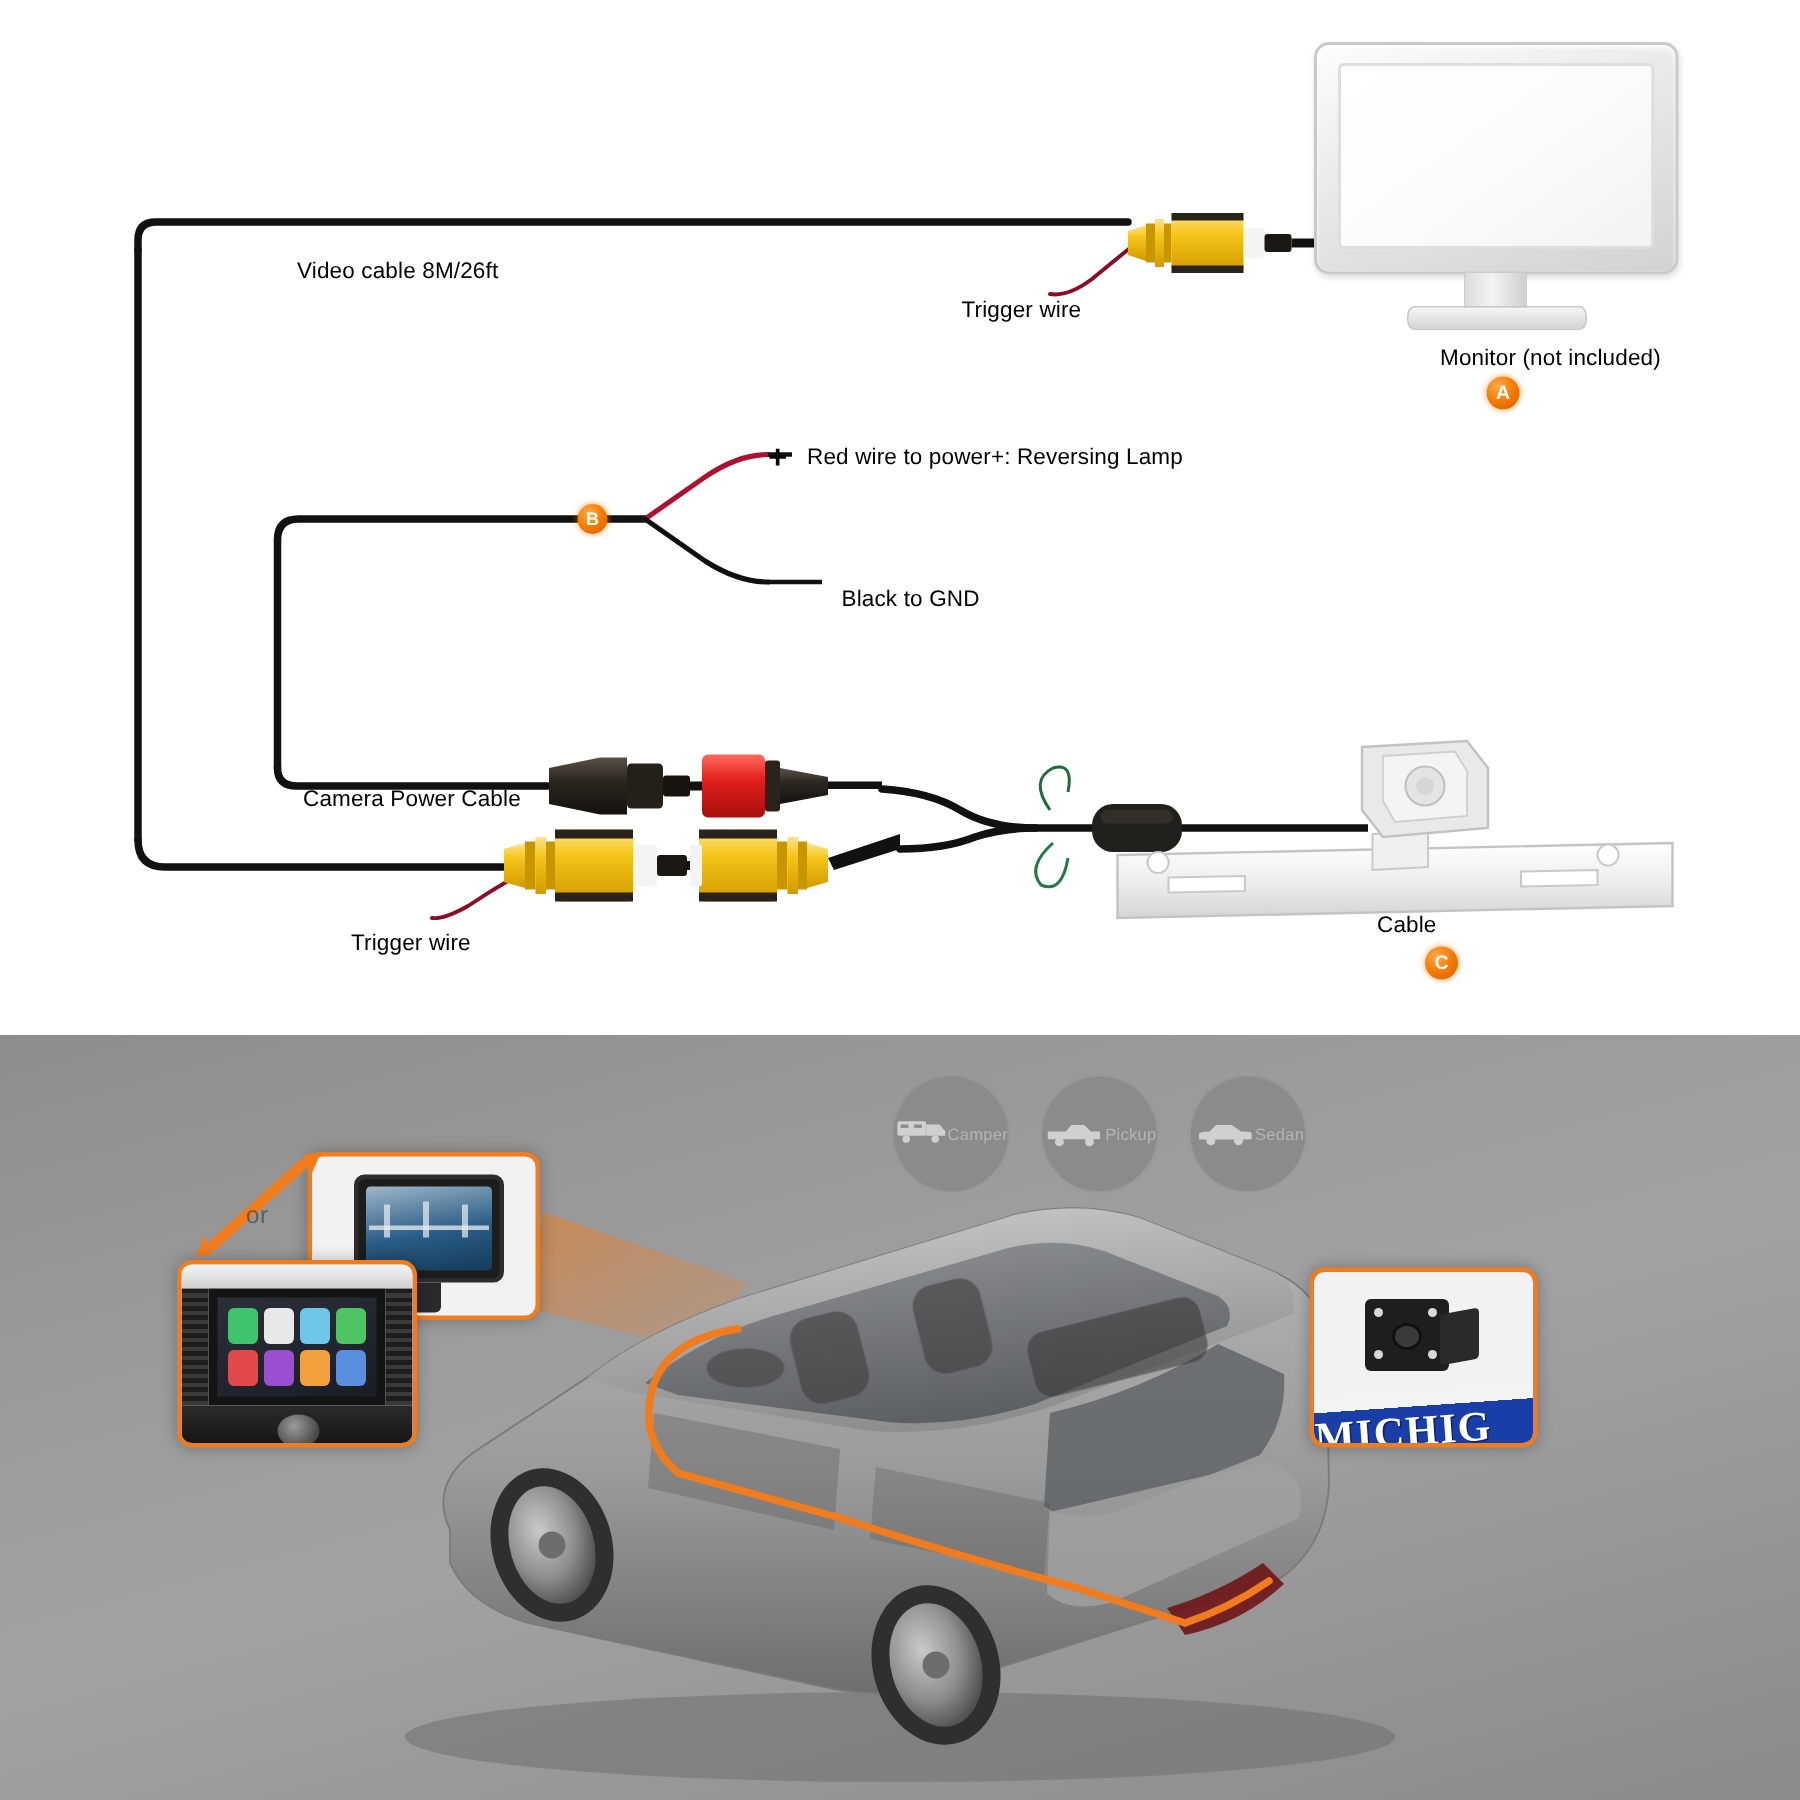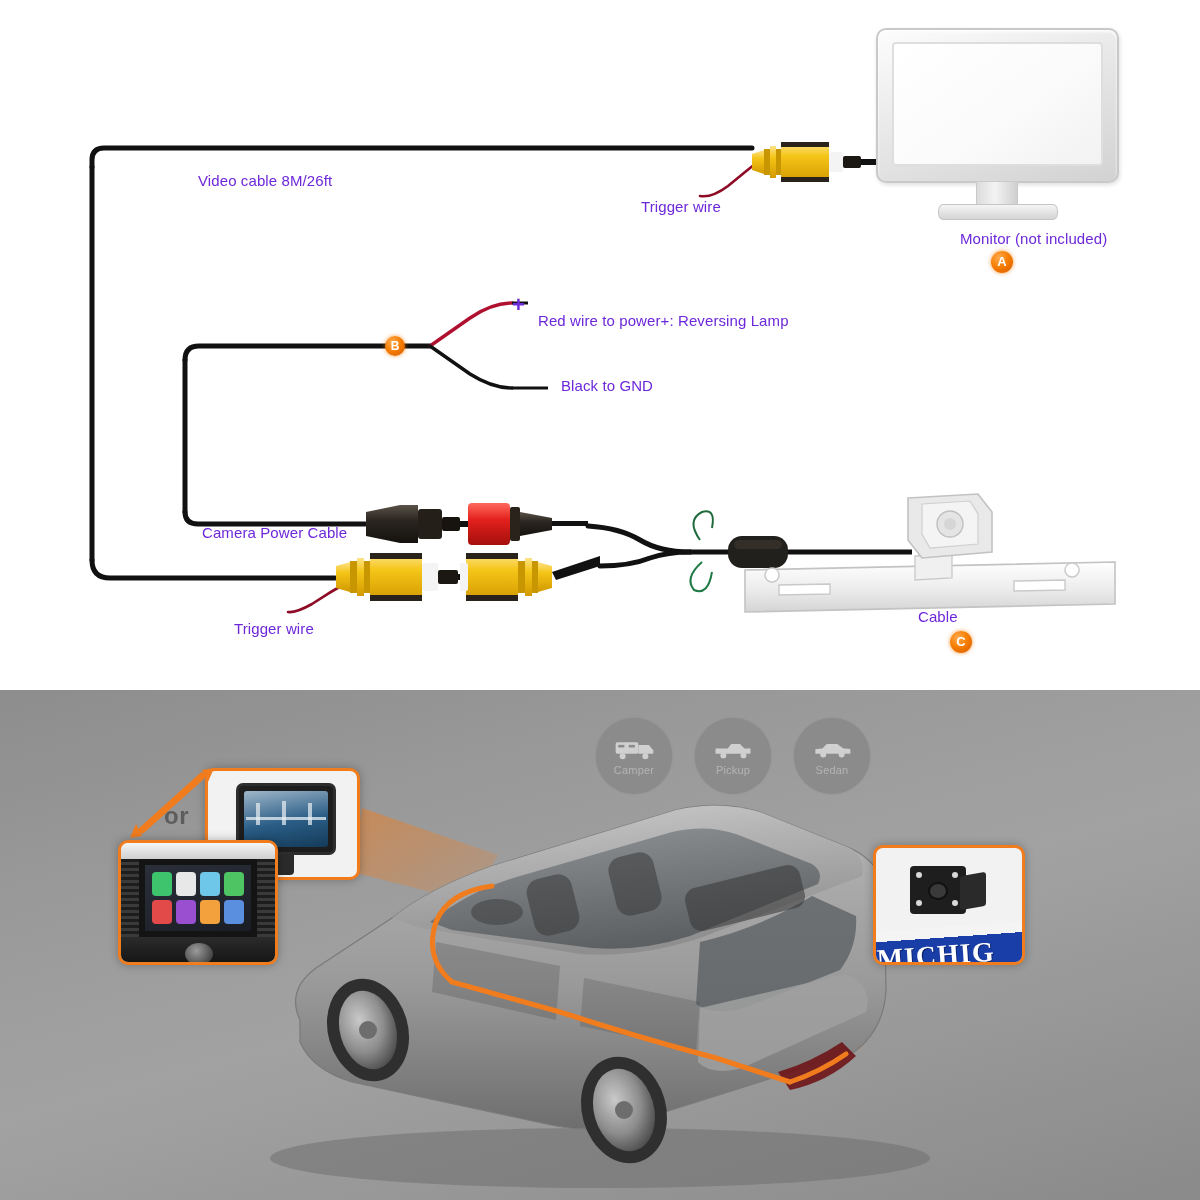--- a/index.html
+++ b/index.html
@@ -15,21 +15,21 @@
   #diagram-panel {
     position: absolute; left: 0; top: 0;
     width: 1200px; height: 690px;
     background: #ffffff;
   }
   #diagram-svg { position: absolute; left: 0; top: 0; }
 
   .dlabel {
     position: absolute;
     font-size: 15px;
-    color: #6d28d9;
+    color: #000000;
     white-space: nowrap;
     letter-spacing: .1px;
   }
 
   .badge {
     position: absolute;
     width: 22px; height: 22px;
     border-radius: 50%;
     background: radial-gradient(circle at 36% 30%, #ffa94d 0%, #f57c00 48%, #d65a00 100%);
     color: #fff;
@@ -81,21 +81,21 @@
   #vehicle-svg { position: absolute; left: 0; top: 0; }
 
   
   #vehicle-types {
     position: absolute; left: 596px; top: 718px;
     display: flex; gap: 23px;
   }
   .vtype {
     width: 76px; height: 76px; border-radius: 50%;
     background: #8b8b8b;
-    display: flex; flex-direction: column;
+    display: flex; flex-direction: row;
     align-items: center; justify-content: center;
     box-shadow: 0 0 2px rgba(0,0,0,.12);
   }
   .vtype .glyph { width: 42px; height: 26px; display: block; }
   .vtype .vname {
     font-size: 11px; color: #b4b4b4; margin-top: 1px; letter-spacing: .2px;
   }
 
   
   .callout {
@@ -105,21 +105,21 @@
     border-radius: 10px;
     box-shadow: 0 0 10px rgba(0,0,0,.28);
     overflow: hidden;
   }
   #callout-monitor { left: 205px; top: 768px; width: 155px; height: 112px; }
   #callout-headunit { left: 118px; top: 840px; width: 160px; height: 125px; z-index: 3;}
   #callout-camera  { left: 873px; top: 845px; width: 152px; height: 120px; z-index: 3;}
 
   #or-text {
     position: absolute; left: 160px; top: 800px;
-    font-size: 24px; font-weight: bold; color: #5d5d5d;
+    font-size: 16px; font-weight: normal; color: #5d5d5d;
     letter-spacing: .5px;
   }
 </style>
 </head>
 <body>
 
 <div id="page">
 
   <div id="diagram-panel">
 
@@ -250,23 +250,23 @@
     </svg>
 
     <div class="dlabel" style="left:198px; top:172px;">Video cable 8M/26ft</div>
 
     <div class="dlabel" style="left:641px; top:198px;">Trigger wire</div>
 
     <div class="dlabel" style="left:960px; top:230px;">Monitor (not included)</div>
     <div class="badge" style="left:991px; top:251px;">A</div>
 
     <div class="dlabel" style="left:512px; top:294px; font-size:22px; font-weight:bold; line-height:22px;">+</div>
-    <div class="dlabel" style="left:538px; top:312px;">Red wire to power+: Reversing Lamp</div>
-
-    <div class="dlabel" style="left:561px; top:377px;">Black to GND</div>
+    <div class="dlabel" style="left:538px; top:296px;">Red wire to power+: Reversing Lamp</div>
+
+    <div class="dlabel" style="left:561px; top:391px;">Black to GND</div>
 
     <div class="badge inline" style="left:385px; top:336px;">B</div>
 
     <div class="dlabel" style="left:202px; top:524px;">Camera Power Cable</div>
 
     <div class="dlabel" style="left:234px; top:620px;">Trigger wire</div>
 
     <div class="dlabel" style="left:918px; top:608px;">Cable</div>
     <div class="badge" style="left:950px; top:631px;">C</div>
 

